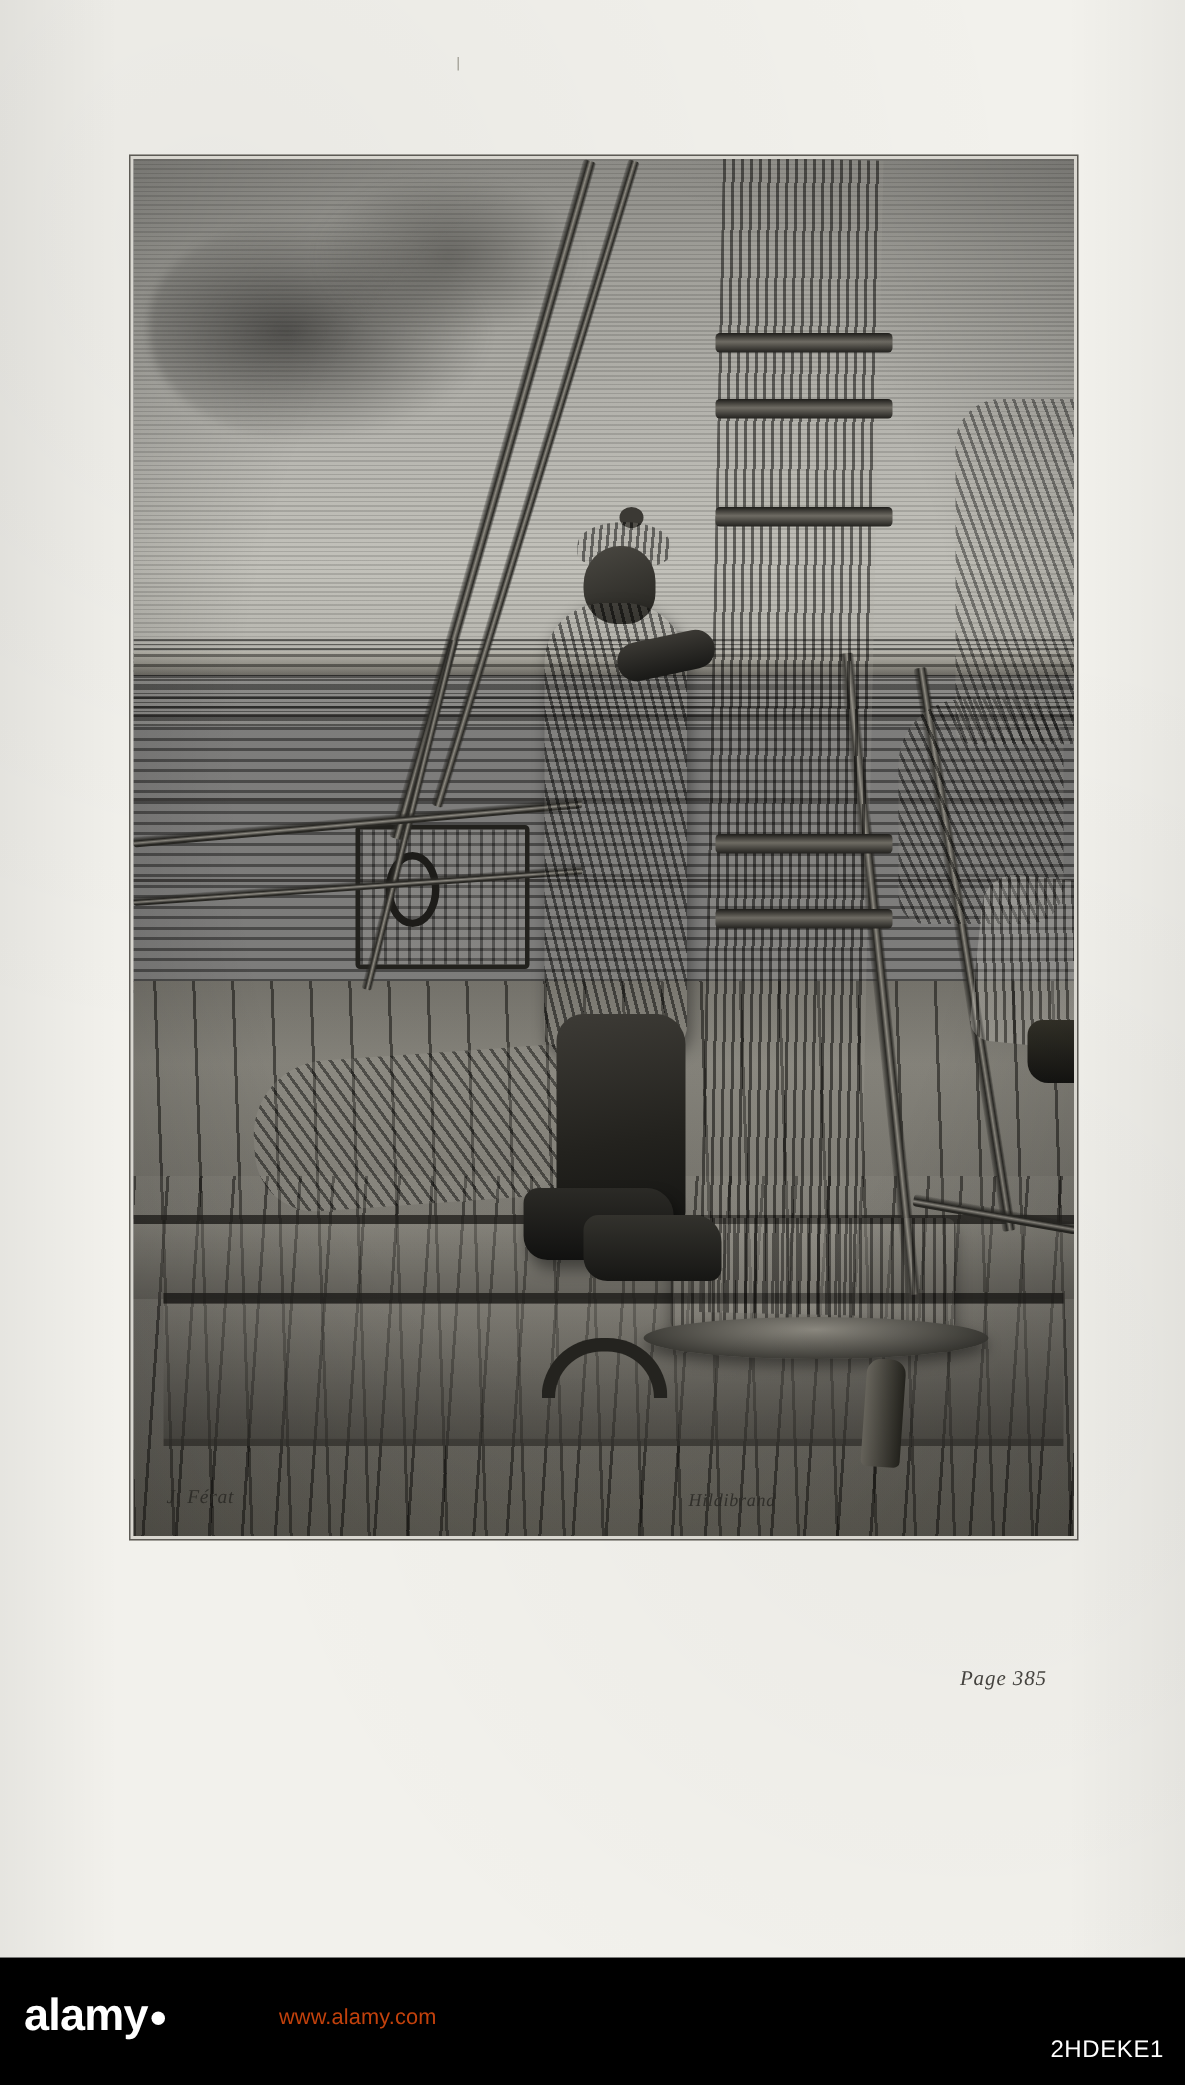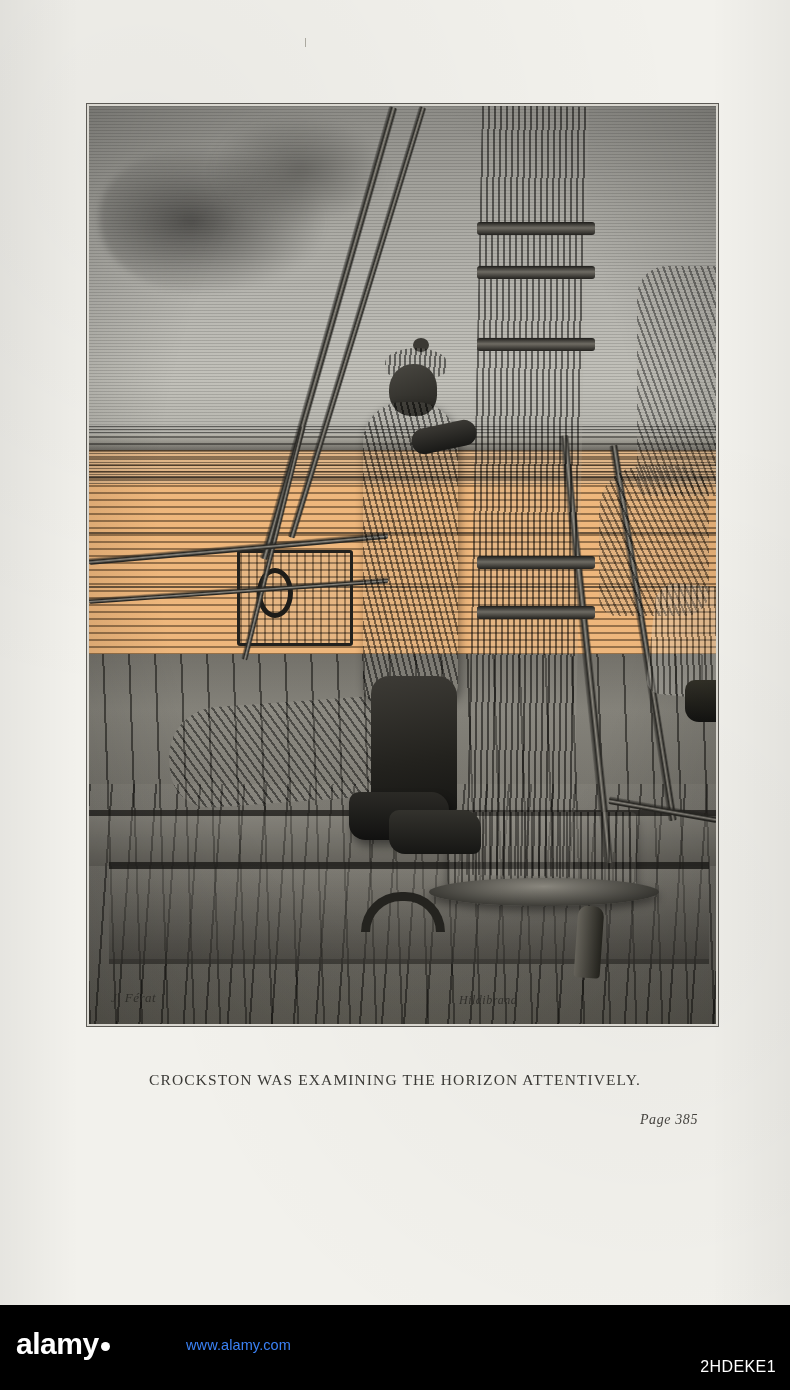--- a/index.html
+++ b/index.html
@@ -67,21 +67,21 @@
     inset: 0;
     border: 1px solid #5c5a55;
     box-sizing: border-box;
     background: #d9d7d0;
     overflow: hidden;
   }
   .plate {
     position: absolute;
     inset: 2px;
     overflow: hidden;
-    background: #fdba74;
+    background: #737373;
     padding-left: 30px;
   }
 
   
   .sky {
     position: absolute;
     left: 0; top: 0; right: 0;
     height: 340px;
     background:
       linear-gradient(180deg, #8e8d88 0%, #a6a59f 28%, #b7b6b0 55%, #c2c1ba 80%, #b5b4ad 100%);
@@ -479,21 +479,21 @@
     background: #ffffff;
     margin-left: 2px;
     vertical-align: 3px;
   }
   .footer-text {
     position: absolute;
     left: 186px;
     top: 32px;
     font-family: "Liberation Sans", sans-serif;
     font-size: 14.5px;
-    color: #3b82f6;
+    color: #c2410c;
     letter-spacing: .1px;
   }
   .image-id {
     position: absolute;
     right: 14px;
     top: 31px;
     font-family: "Liberation Sans", sans-serif;
     font-size: 16px;
     color: #ffffff;
     letter-spacing: .4px;
@@ -580,21 +580,20 @@
           <div class="figure-third"></div>
 
           <div class="plate-vignette"></div>
 
           <div class="signature sig-left">J. Férat</div>
           <div class="signature sig-right">Hildibrand</div>
         </div>
       </div>
     </div>
 
-    <div class="caption">CROCKSTON WAS EXAMINING THE HORIZON ATTENTIVELY.</div>
     <div class="page-ref">Page 385</div>
   </div>
 
   <div class="footer-bar">
     <div class="alamy-logo"><span>alamy</span><span class="alamy-dot"></span></div>
     <div class="footer-text">www.alamy.com</div>
     <div class="image-id">2HDEKE1</div>
   </div>
 
 </div>

